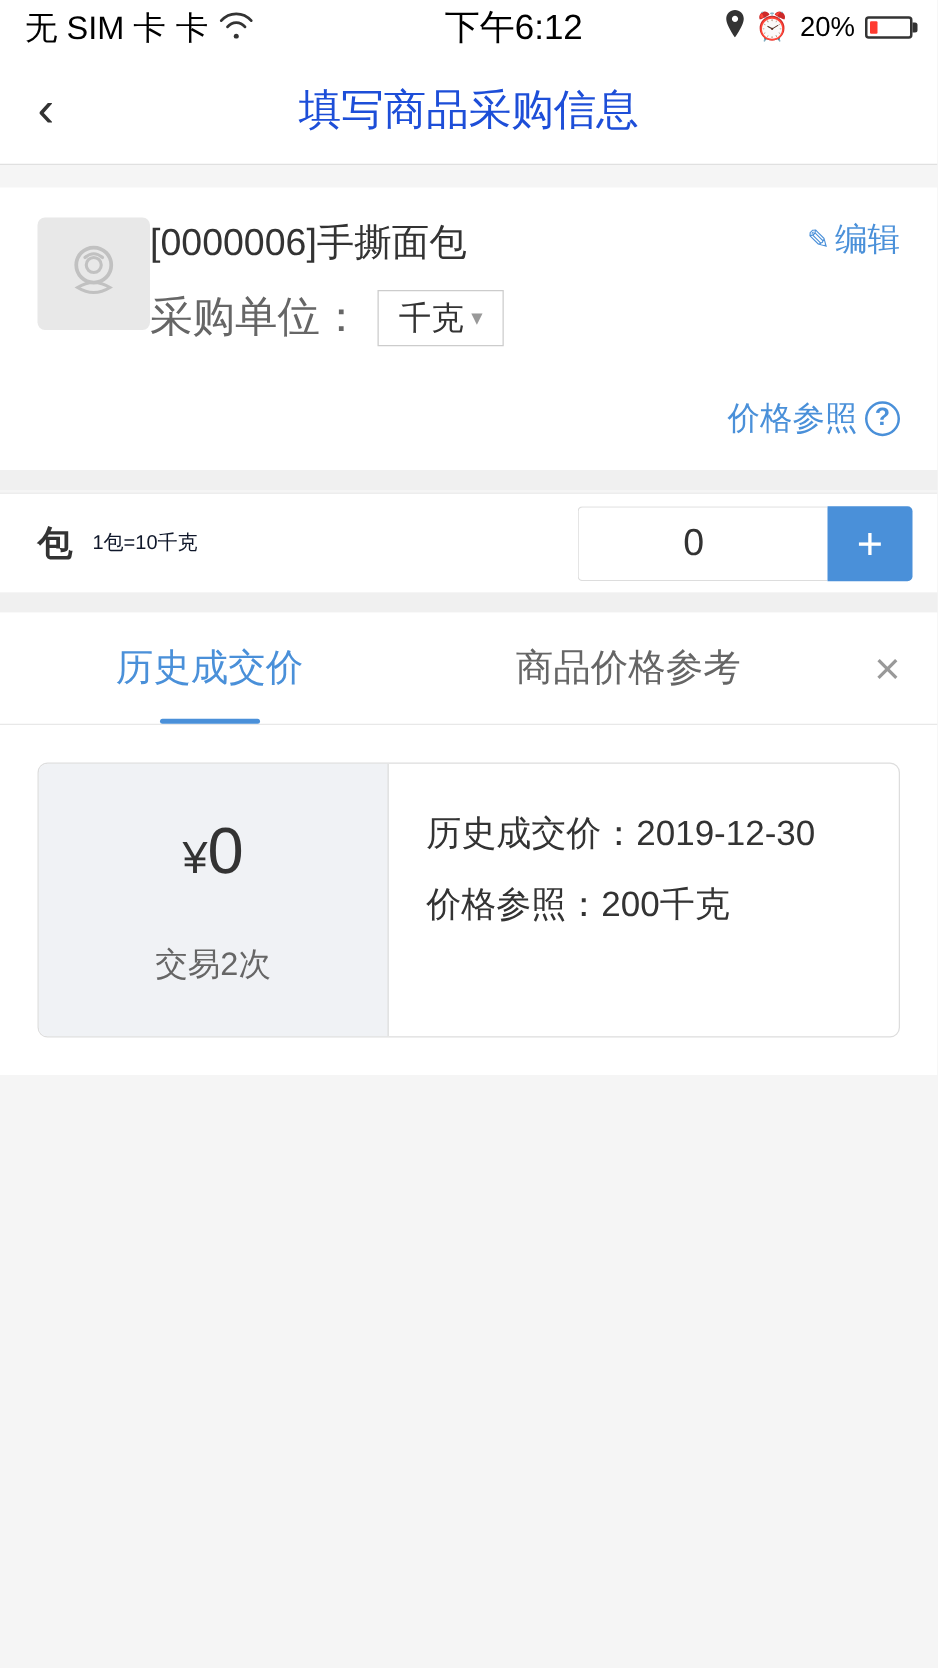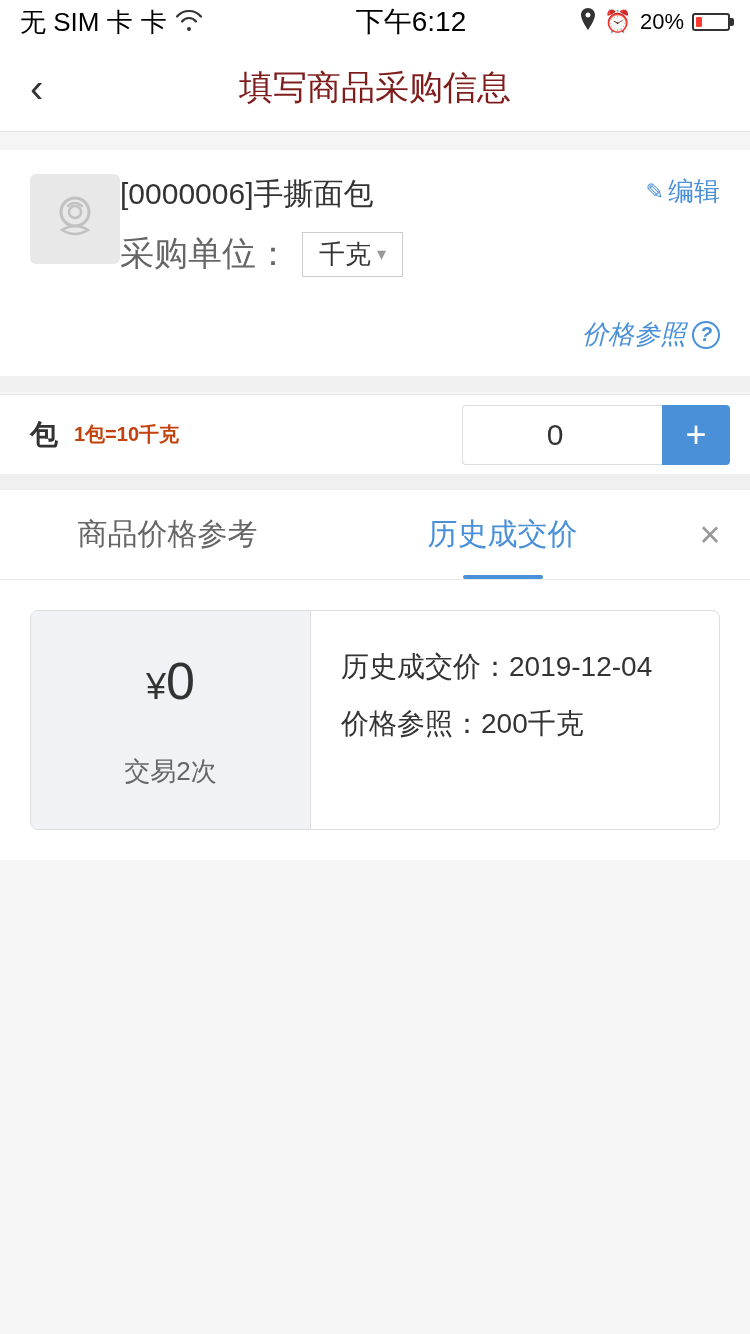--- a/index.html
+++ b/index.html
@@ -85,21 +85,21 @@
       color: #333;
       cursor: pointer;
       line-height: 1;
     }
     .nav-title {
       position: absolute;
       left: 50%;
       transform: translateX(-50%);
       font-size: 34px;
       font-weight: 500;
-      color: #7f1d1d;
+      color: #1d4ed8;
     }
 
     
     .product-card {
       background: #fff;
       margin-top: 18px;
       padding: 24px 30px;
     }
     .product-header {
       display: flex;
@@ -174,21 +174,20 @@
     }
     .price-ref-btn {
       color: #4a90d9;
       font-size: 26px;
       display: flex;
       align-items: center;
       gap: 6px;
       cursor: pointer;
       margin-left: auto;
       margin-top: 20px;
-      font-style: italic;
     }
     .price-ref-icon {
       width: 28px;
       height: 28px;
       border: 2px solid #4a90d9;
       border-radius: 50%;
       display: flex;
       align-items: center;
       justify-content: center;
       font-size: 20px;
@@ -220,23 +219,22 @@
       gap: 16px;
       padding: 0 30px;
       flex: 1;
     }
     .bag-icon {
       font-size: 28px;
       color: #333;
       font-weight: bold;
     }
     .bag-unit-info {
-      font-size: 20px;
-      color: #c2410c;
-      font-weight: bold;
+      font-size: 16px;
+      color: #0f172a;
     }
     .quantity-input-area {
       display: flex;
       align-items: center;
       padding-right: 20px;
     }
     .quantity-input {
       width: 200px;
       height: 60px;
       border: 1px solid #ddd;
@@ -465,45 +463,45 @@
         <input class="quantity-input" type="number" value="0" style="">
         <button class="quantity-plus-btn">+</button>
       </div>
     </div>
   </div>
 
   <div class="gray-divider"></div>
 
   <div class="tab-section">
     <div class="tab-bar">
-      <div class="tab-item">
-        <span class="tab-label">商品价格参考</span>
-      </div>
       <div class="tab-item active">
         <span class="tab-label">历史成交价</span>
         <div class="tab-underline"></div>
+      </div>
+      <div class="tab-item">
+        <span class="tab-label">商品价格参考</span>
       </div>
       <div class="tab-close-btn">
         <span>×</span>
       </div>
     </div>
 
     <div class="price-info-area">
       <div class="price-card">
 
         <div class="price-left">
           <div class="price-amount">
             <span class="price-yen">¥</span><span class="price-zero">0</span>
           </div>
           <div class="price-trades">交易2次</div>
         </div>
 
         <div class="price-right">
           <div class="price-detail-row">
-            <span class="price-detail-label">历史成交价：</span><span class="price-detail-value">2019-12-04</span>
+            <span class="price-detail-label">历史成交价：</span><span class="price-detail-value">2019-12-30</span>
           </div>
           <div class="price-detail-row">
             <span class="price-detail-label">价格参照：</span><span class="price-detail-value">200千克</span>
           </div>
         </div>
       </div>
     </div>
   </div>
 
 </div>

